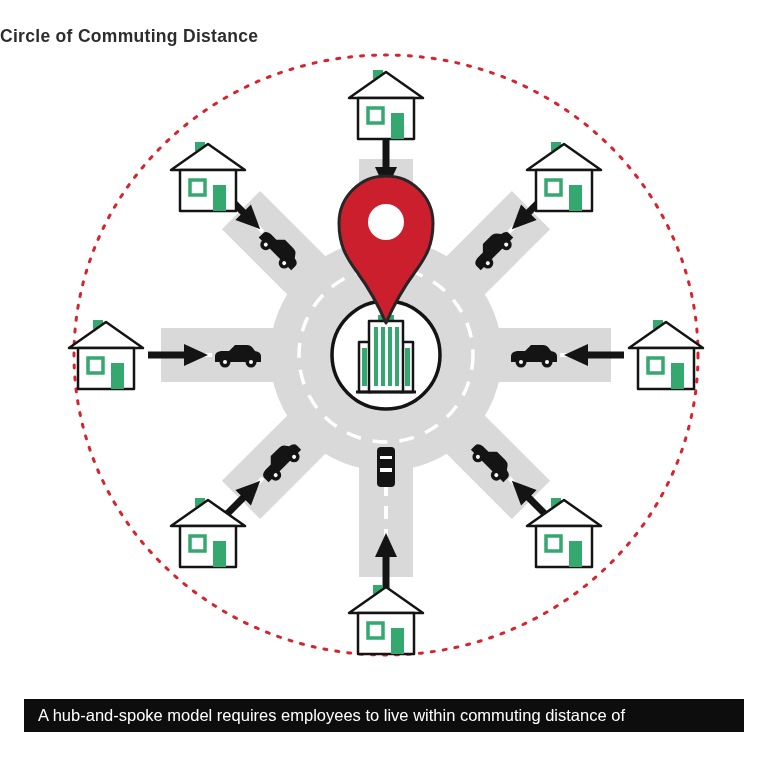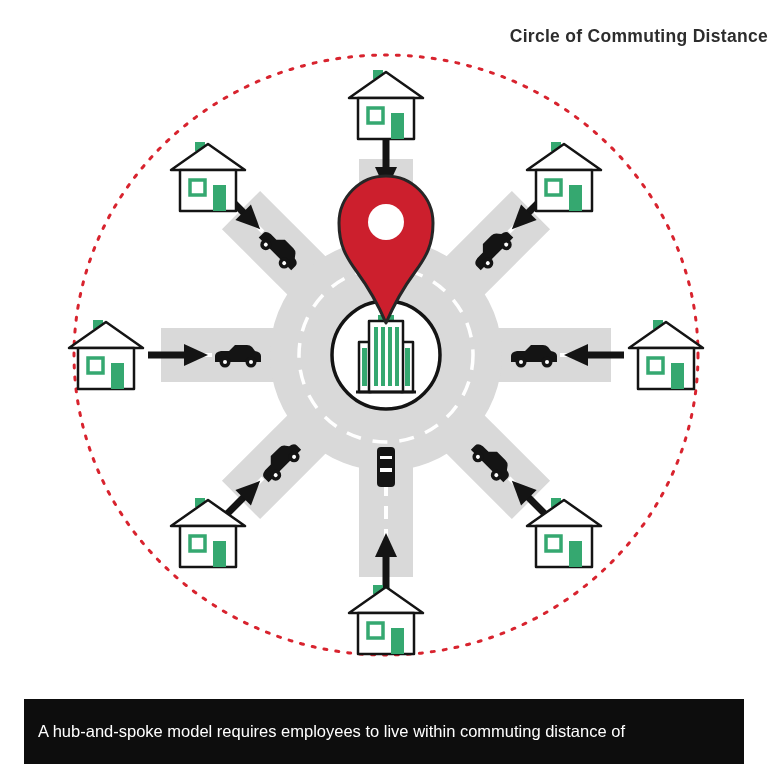--- a/index.html
+++ b/index.html
@@ -1,20 +1,20 @@
 <!DOCTYPE html>
 <html style="--boundary-red: #d8232e; --pin-red: #cc1f2d; --road-gray: #d9d9d9; --icon-green: #35a870; --ink: #141414; --caption-bg: #0d0d0d; --caption-text: #ffffff;"><head>
 <meta charset="utf-8">
 <style>
   *{margin:0;padding:0;box-sizing:border-box}
   html,body{background:#fff}
   body{width:768px;height:773px;font-family:"Liberation Sans",sans-serif;padding-top:26px;overflow:hidden}
-  .title{font-size:17.5px;font-weight:700;text-align:right;color:#2d2d2d;letter-spacing:.3px}
+  .title{font-size:17.5px;font-weight:700;text-align:left;color:#2d2d2d;letter-spacing:.3px}
   .diagram{display:block;margin:6px auto 0}
-  .caption-bar{width:720px;margin:2px auto 0;background:var(--caption-bg,#0d0d0d);color:var(--caption-text,#ffffff);padding:20px 14px;font-size:16.5px;line-height:25px}
+  .caption-bar{width:720px;margin:2px auto 0;background:var(--caption-bg,#0d0d0d);color:var(--caption-text,#ffffff);padding:4px 14px;font-size:16.5px;line-height:25px}
   .road{fill:var(--road-gray,#d9d9d9)}
   .lane{stroke:#fff;stroke-width:4;stroke-dasharray:13 10;fill:none}
   .ring{fill:none;stroke:var(--road-gray,#d9d9d9);stroke-width:58}
   .lane-circle{fill:none;stroke:#fff;stroke-width:3.5;stroke-dasharray:15 12}
   .boundary{fill:none;stroke:var(--boundary-red,#d8232e);stroke-width:3;stroke-dasharray:3 9;stroke-linecap:round}
   .hub{fill:#fff;stroke:var(--ink,#141414);stroke-width:3.5}
   .ink{fill:var(--ink,#141414)}
   .shaft{stroke:var(--ink,#141414);stroke-width:7}
   .outline{fill:#fff;stroke:var(--ink,#141414);stroke-width:2.5;stroke-linejoin:round}
   .green{fill:var(--icon-green,#35a870)}

